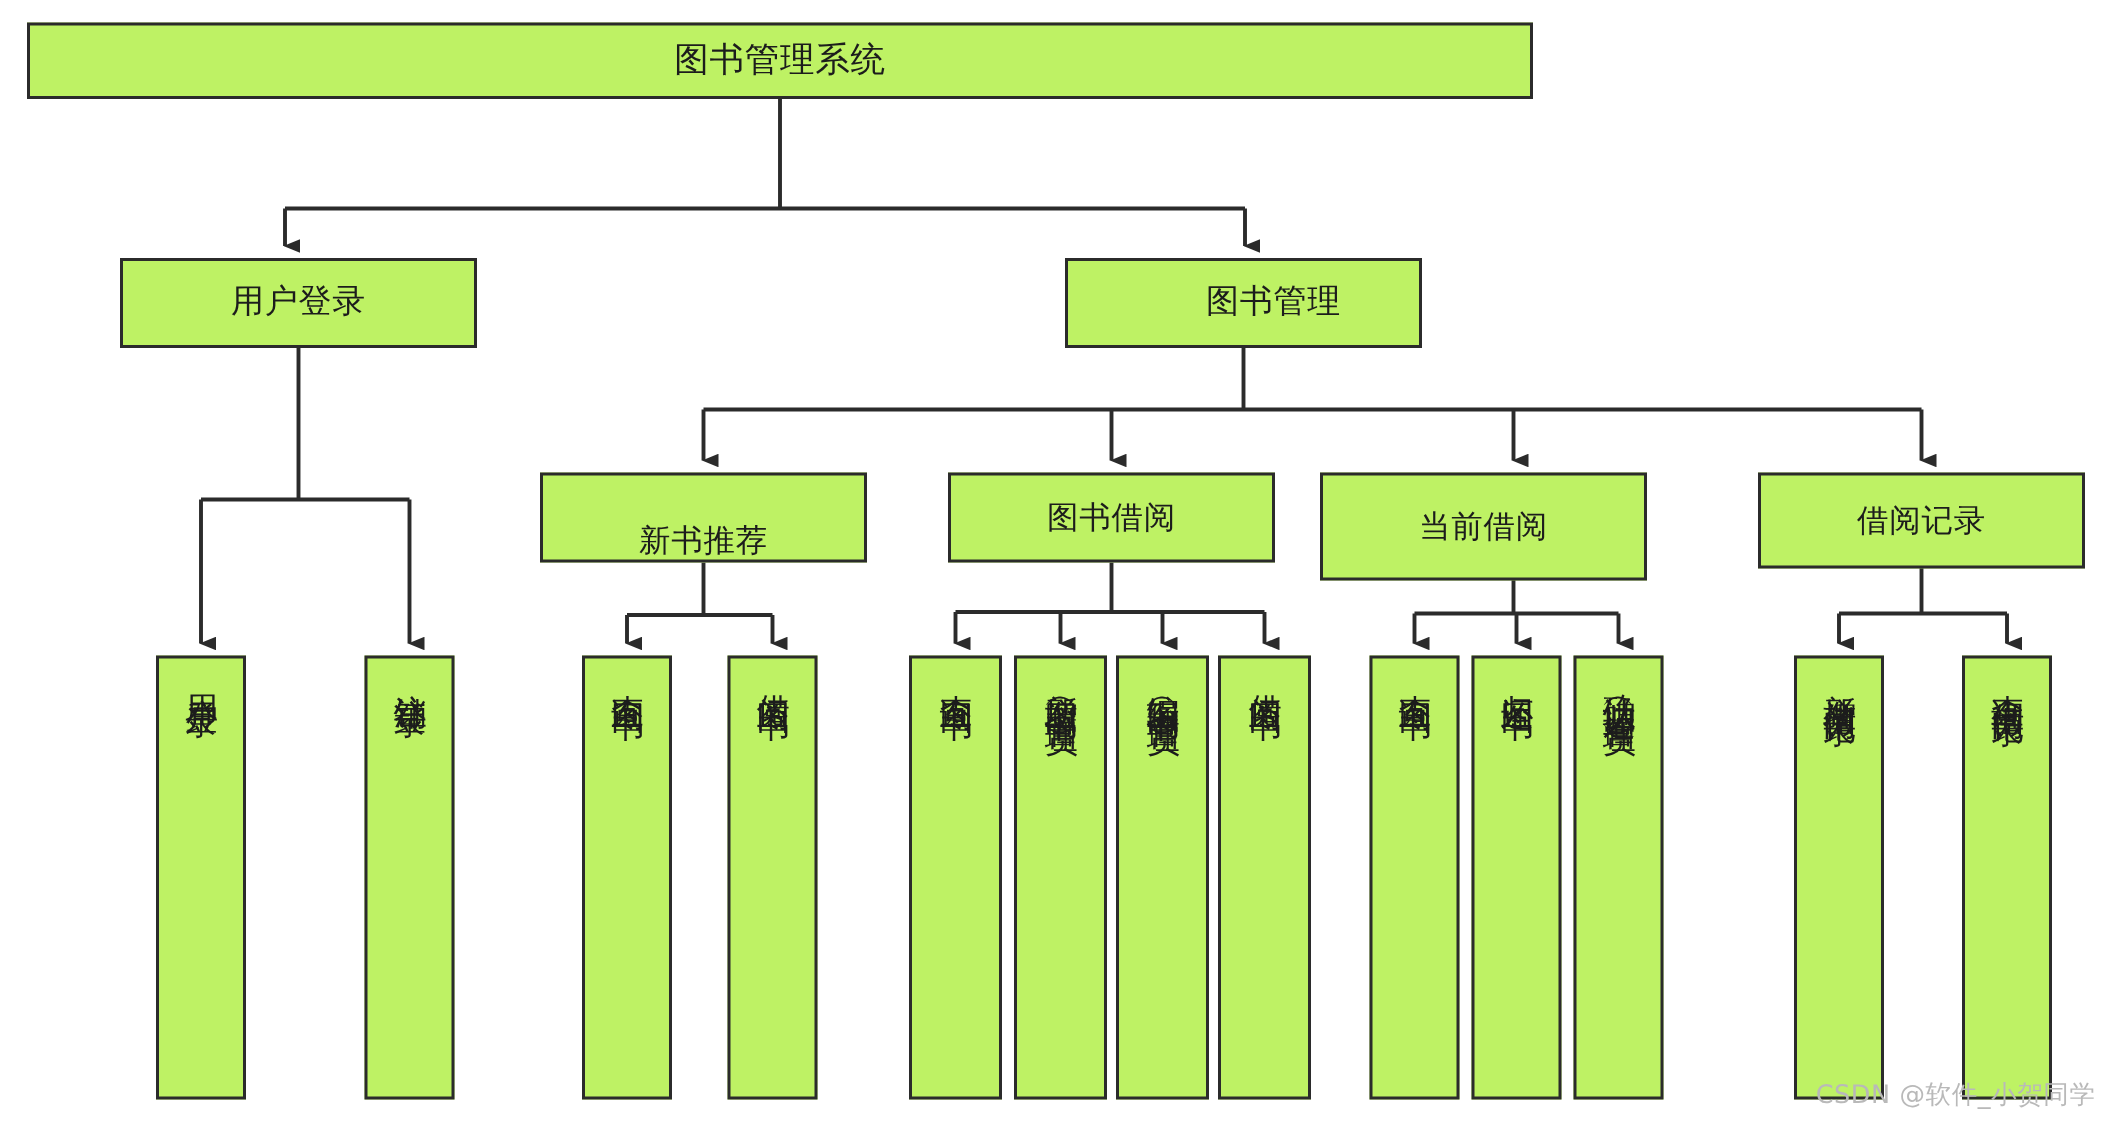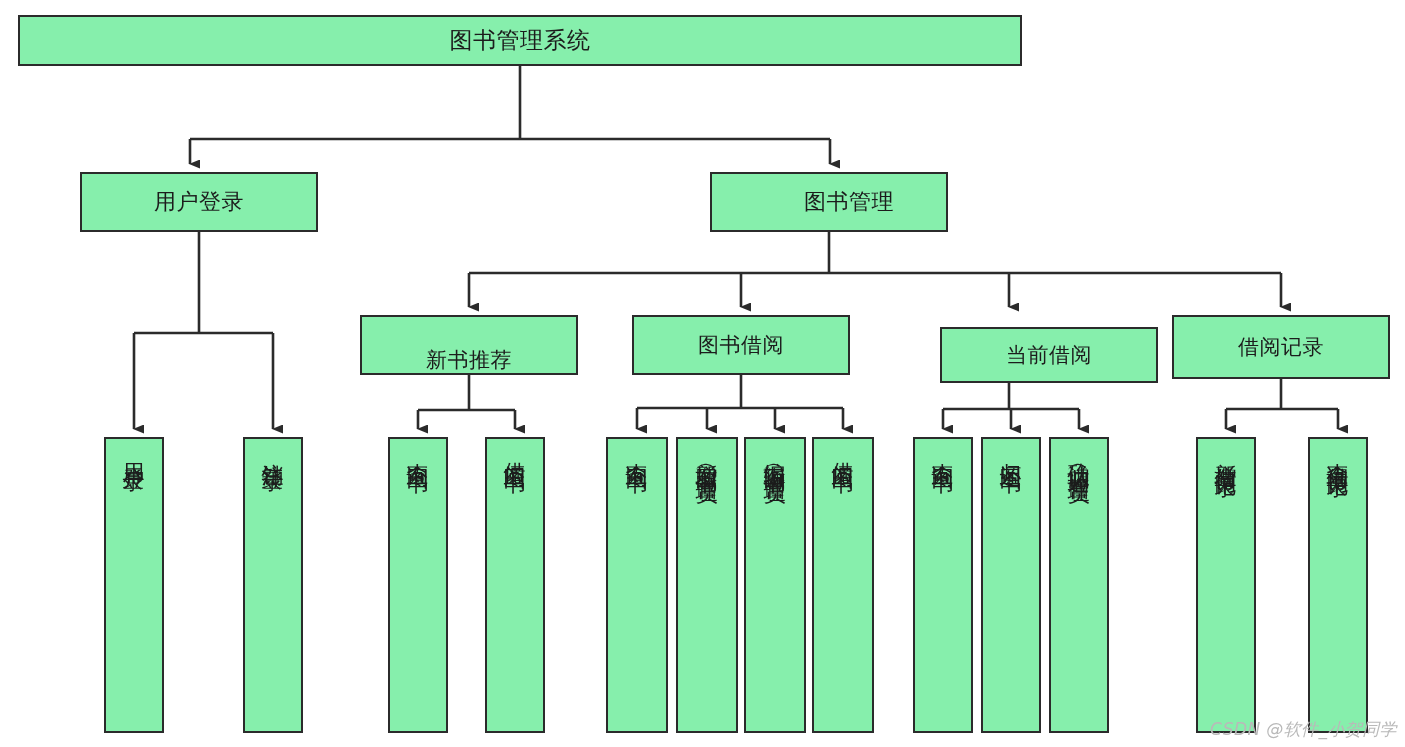--- a/index.html
+++ b/index.html
@@ -22,21 +22,21 @@
     position: absolute;
     left: 0;
     top: 0;
     width: 1405px;
     height: 747px;
     pointer-events: none;
   }
   .node {
     position: absolute;
     box-sizing: border-box;
-    background: #86efac;
+    background: #bef264;
     border: 2px solid #2b2b2b;
     display: flex;
     align-items: center;
     justify-content: center;
     color: #1c1c1c;
     z-index: 2;
   }
   .node-label {
     display: block;
     text-align: center;
@@ -69,21 +69,20 @@
   }
   #watermark {
     position: absolute;
     right: 8px;
     bottom: 6px;
     font-size: 17px;
     color: #b9b9b9;
     letter-spacing: 0.4px;
     z-index: 5;
     white-space: nowrap;
-    font-style: italic;
   }
 </style>
 </head>
 <body>
 
 <div id="diagram-root">
 
   <svg id="edges-layer" width="1405" height="747" viewBox="0 0 1405 747">
     <defs>
       <marker id="arrowhead" markerWidth="9" markerHeight="11" refX="4.5" refY="10" orient="auto" markerUnits="userSpaceOnUse">
@@ -144,21 +143,21 @@
   <div class="node level1" style="left: 710px; top: 172px; width: 238px; height: 60px; padding-left: 40px;">
     <span class="node-label">图书管理</span>
   </div>
 
   <div class="node level2" style="left: 360px; top: 315px; width: 218px; height: 60px; align-items: flex-end;">
     <span class="node-label">新书推荐</span>
   </div>
   <div class="node level2" style="left: 632px; top: 315px; width: 218px; height: 60px; align-items: center;">
     <span class="node-label">图书借阅</span>
   </div>
-  <div class="node level2" style="left: 940px; top: 315px; width: 218px; height: 56px; margin-top: 12px;">
+  <div class="node level2" style="left: 880px; top: 315px; width: 218px; height: 72px;">
     <span class="node-label">当前借阅</span>
   </div>
   <div class="node level2" style="left: 1172px; top: 315px; width: 218px; height: 64px;">
     <span class="node-label">借阅记录</span>
   </div>
 
   <div class="node leaf" style="left: 104px; top: 437px; width: 60px; height: 296px;">
     <span class="node-label">用户登录</span>
   </div>
   <div class="node leaf" style="left: 243px; top: 437px; width: 60px; height: 296px;">

